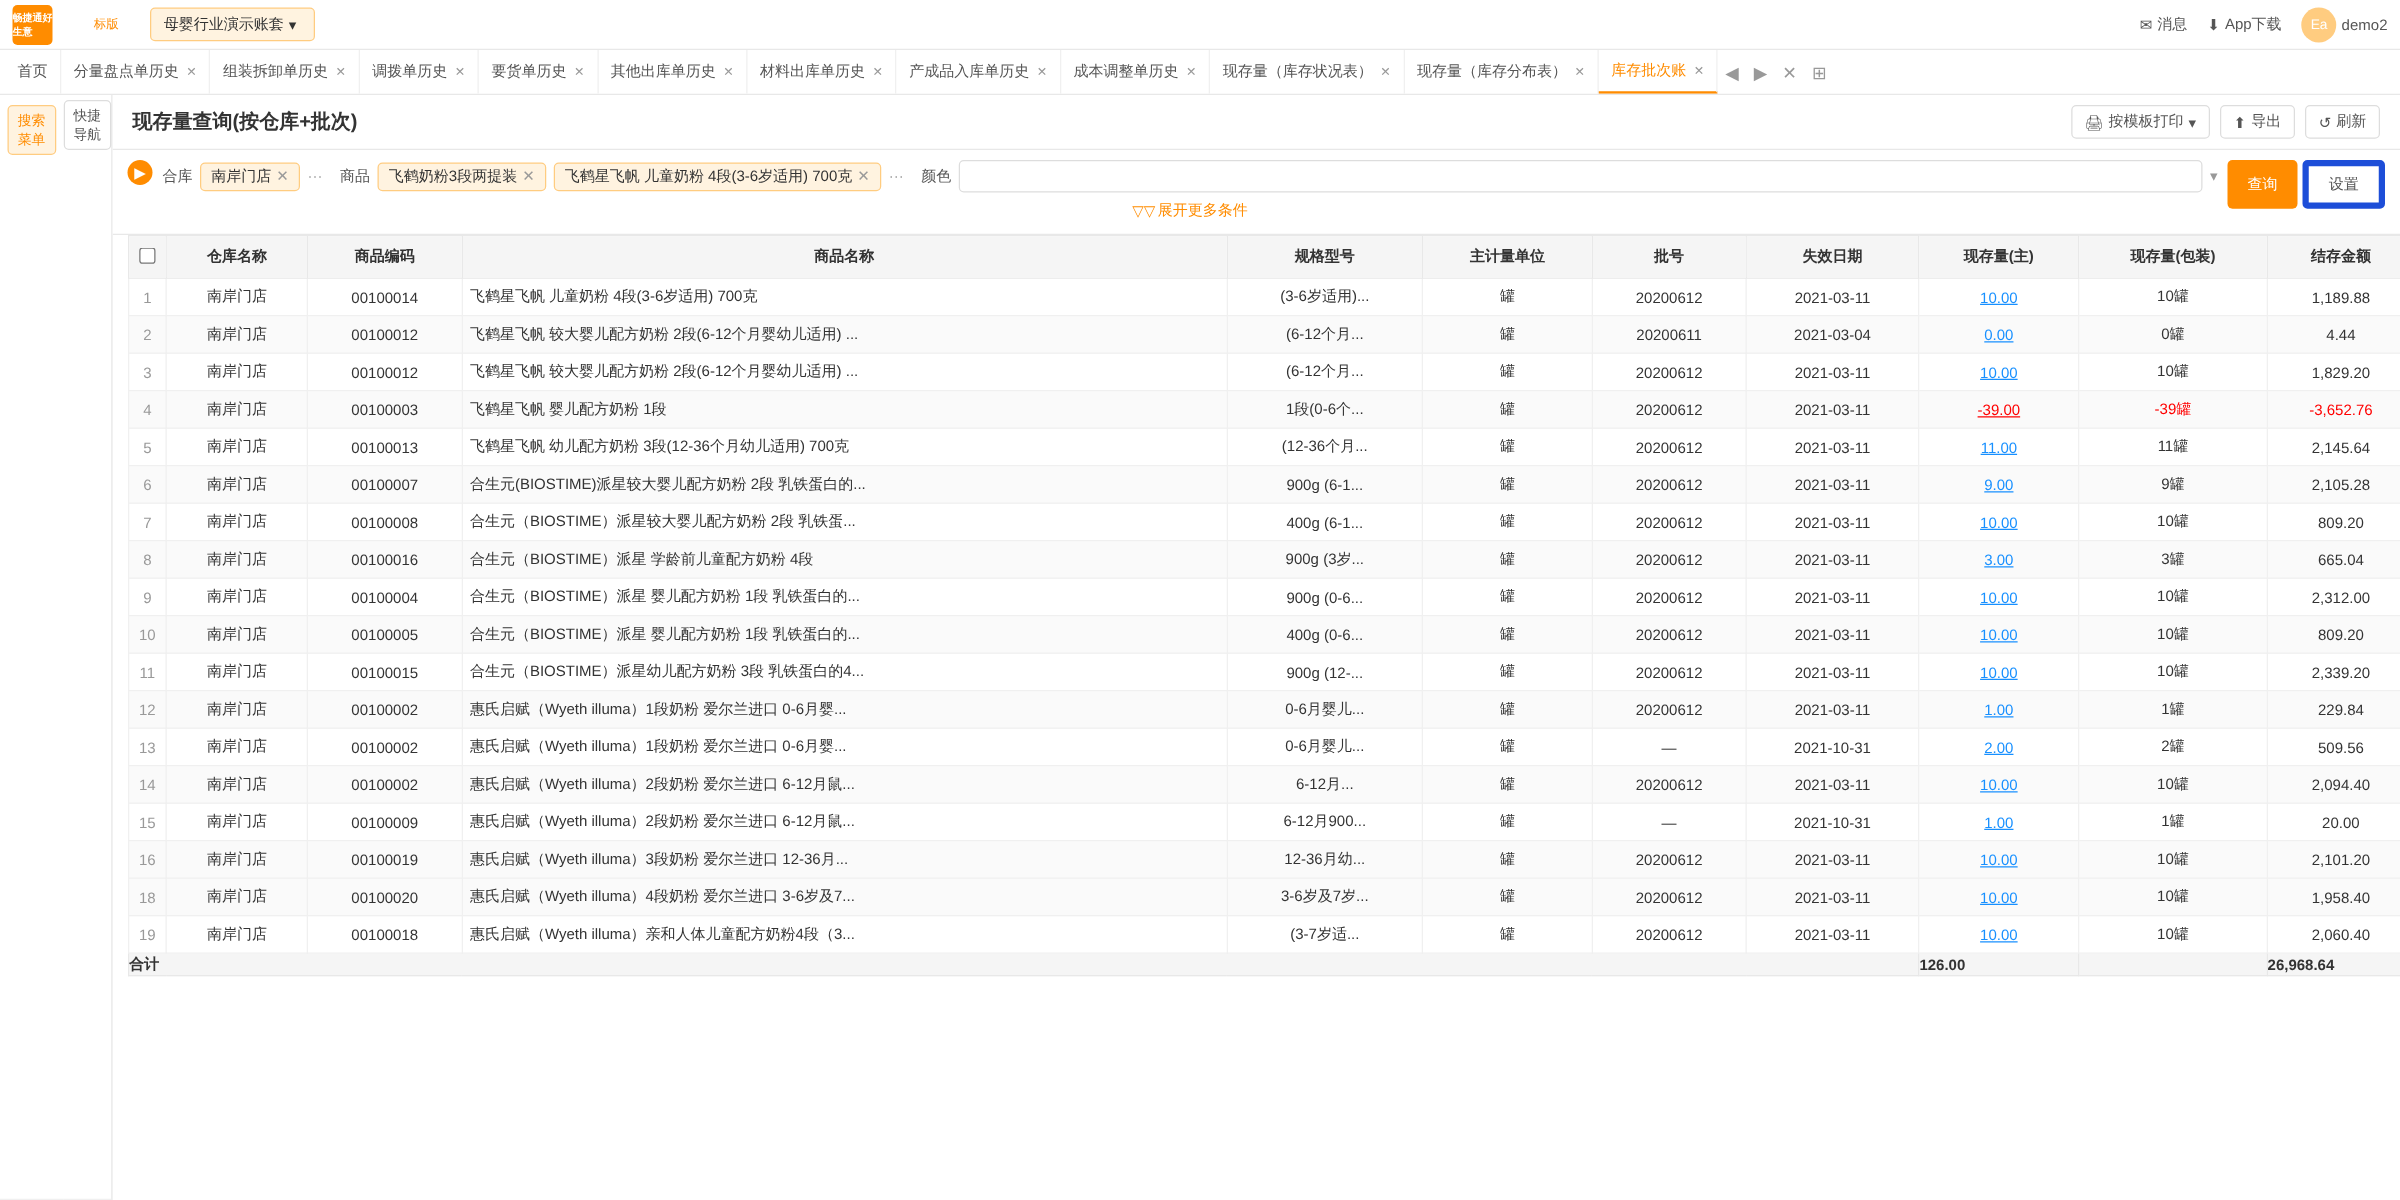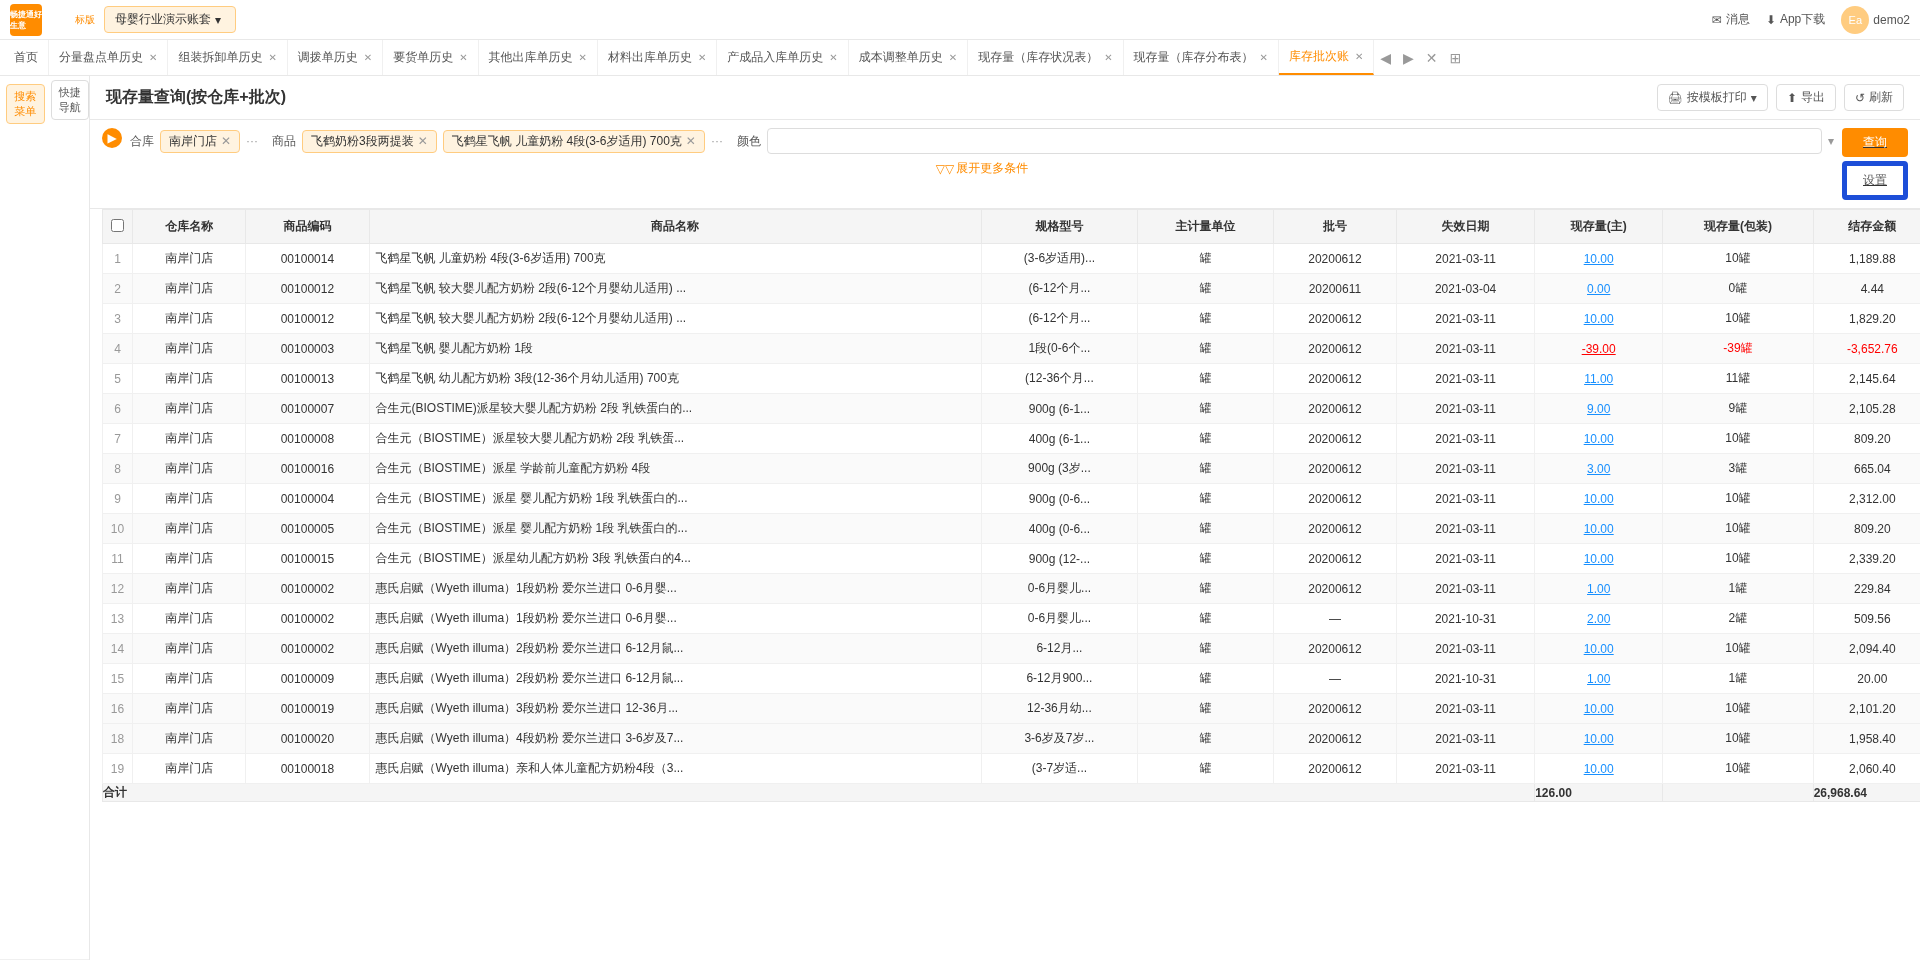--- a/index.html
+++ b/index.html
@@ -9,21 +9,21 @@
     .top-bar {
       display: flex; align-items: center; background: #fff; height: 40px;
       border-bottom: 1px solid #e8e8e8; padding: 0 10px; position: relative;
     }
     .logo { display: flex; align-items: center; width: 90px; gap: 29px; }
     .logo-icon { width: 32px; height: 32px; background: #ff8c00; border-radius: 4px; display: flex; align-items: center; justify-content: center; color: #fff; font-size: 10px; font-weight: bold; margin-right: 4px; flex-shrink: 0; }
     .logo-text { font-size: 10px; color: #ff8c00; line-height: 1.2; }
 
     .workspace-selector {
       display: flex; align-items: center; background: #fff3e0; border: 1px solid #ffcc80;
-      border-radius: 4px; padding: 4px 10px; margin-left: 4px; cursor: pointer;
+      border-radius: 4px; padding: 4px 10px; margin-left: 20px; cursor: pointer;
       font-size: 12px; color: #333;
     }
     .workspace-selector span { margin-right: 4px; }
 
     .top-actions { margin-left: auto; display: flex; align-items: center; gap: 16px; }
     .top-action-item { display: flex; align-items: center; gap: 4px; cursor: pointer; color: #555; font-size: 12px; }
     .user-avatar { width: 28px; height: 28px; border-radius: 50%; background: #ffcc80; display: flex; align-items: center; justify-content: center; font-size: 11px; color: #fff; }
 
     
     .tab-bar {
@@ -100,21 +100,21 @@
     .filter-tag .remove { cursor: pointer; color: #999; }
     .filter-dots { color: #999; cursor: pointer; }
     .btn-search {
       background: #ff8c00; color: #fff; border: none; border-radius: 4px;
       padding: 6px 16px; font-size: 12px; cursor: pointer; white-space: nowrap;
     }
     .btn-settings {
       background: #fff; color: #555; border: 5px solid #1d4ed8; border-radius: 4px;
       padding: 6px 16px; font-size: 12px; cursor: pointer;
     }
-    .filter-actions { display: flex; flex-direction: column; gap: 4px; margin-left: auto; text-decoration: underline; }
+    .filter-actions { display: flex; flex-direction: row; gap: 4px; margin-left: auto; }
     .expand-arrow {
       background: #ff8c00; color: #fff; border: none; border-radius: 50%;
       width: 20px; height: 20px; cursor: pointer; font-size: 12px; display: flex;
       align-items: center; justify-content: center;
     }
 
     
     .table-wrapper { flex: 1; overflow: auto; padding: 0; background: #fff; }
     table { width: 100%; border-collapse: collapse; font-size: 12px; margin-left: 12px; }
     thead th {

